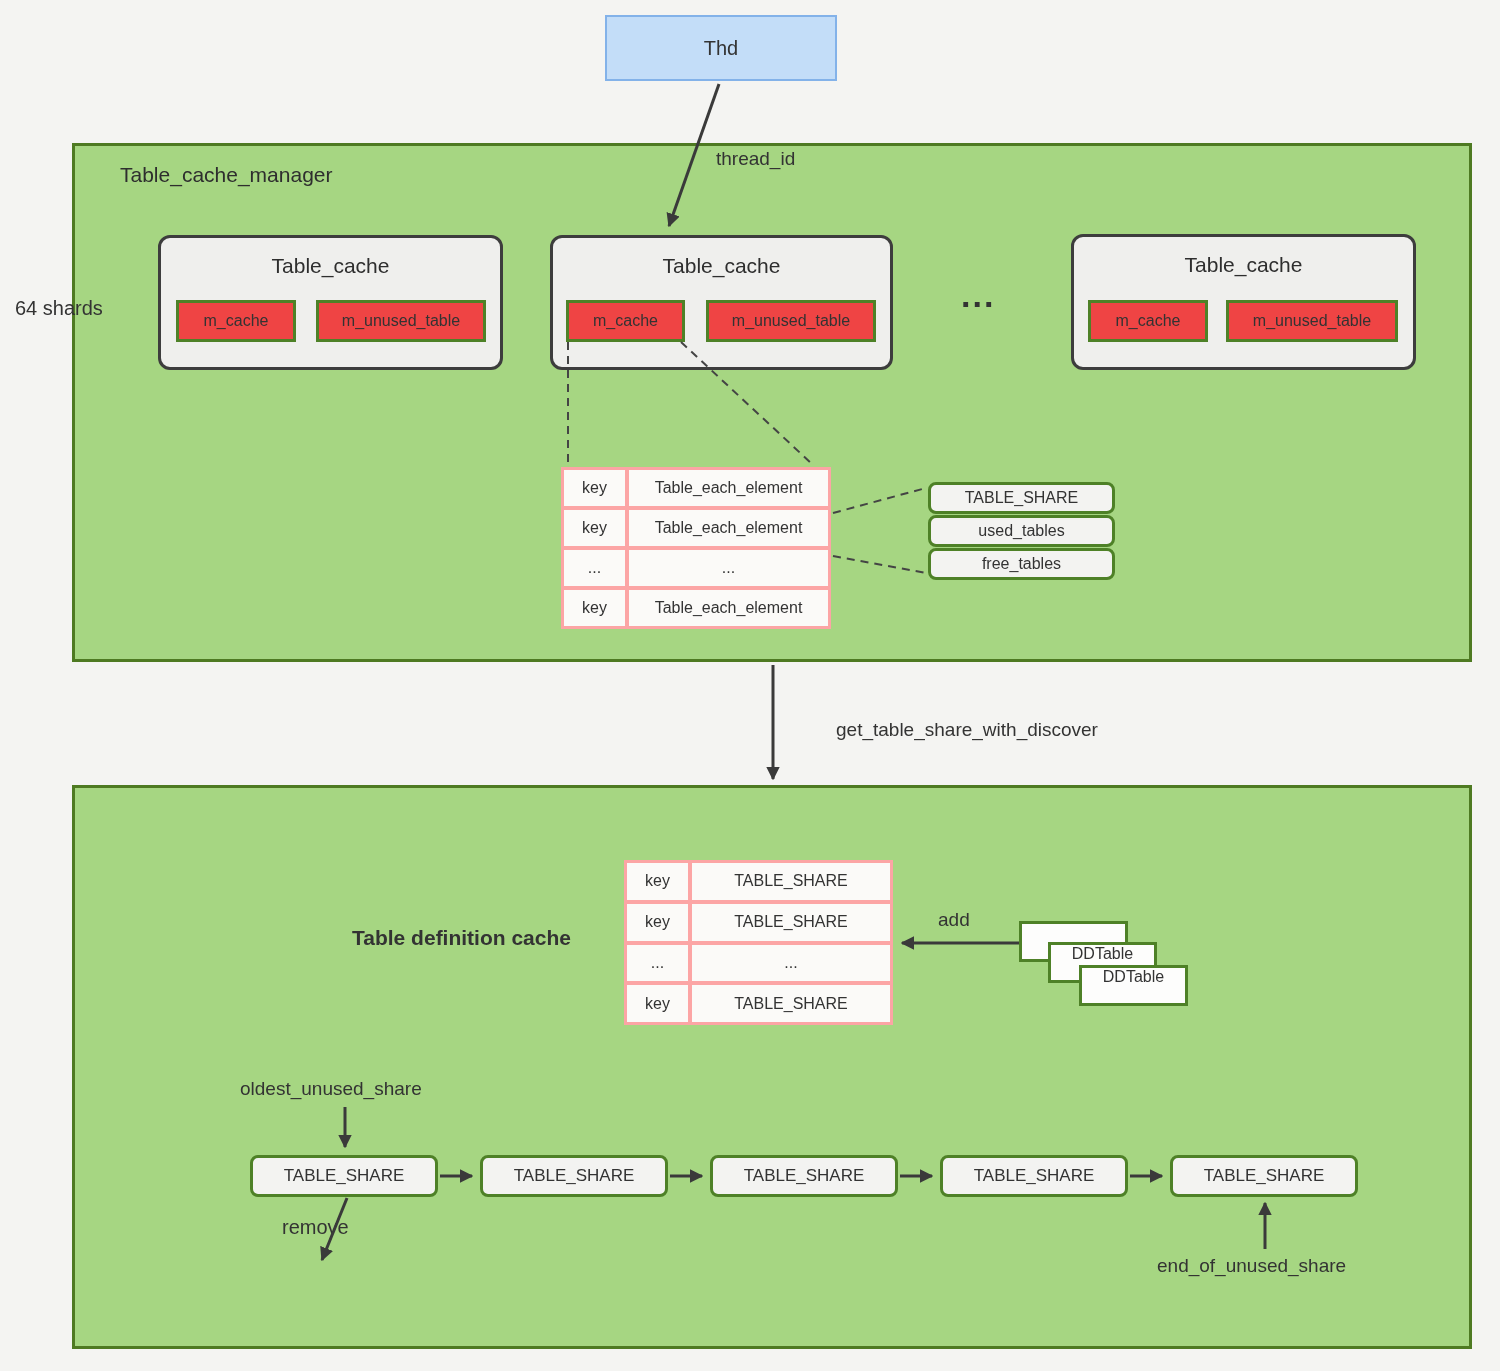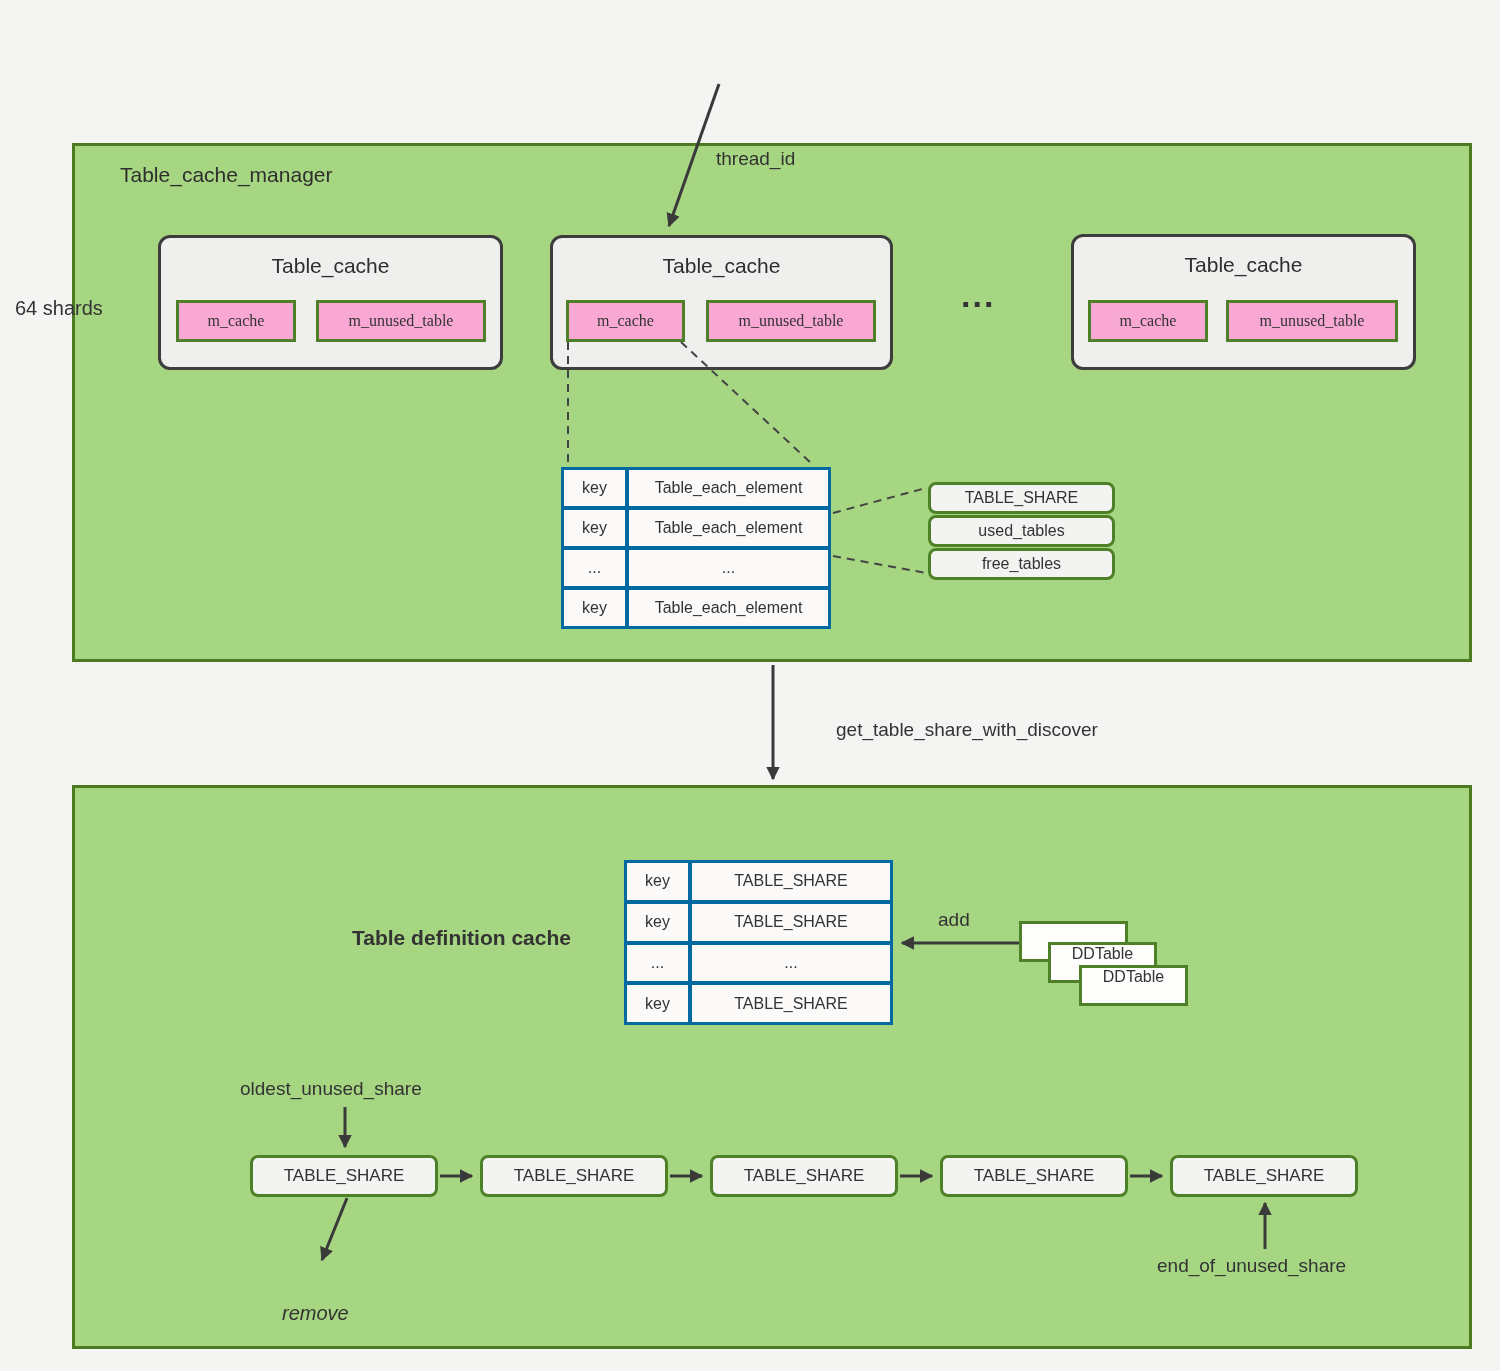--- a/index.html
+++ b/index.html
@@ -39,30 +39,30 @@
     border-radius: 12px;
     z-index: 2;
   }
   .card-title {
     position: absolute; top: 16px; left: 0; width: 100%;
     text-align: center;
     font-size: 21px; font-weight: 500; color: #2e2e2e;
   }
   .member {
     position: absolute;
-    background: #f9a8d4;
-    border: 3px solid #4e8127;
-    display: flex; align-items: center; justify-content: center;
-    font-size: 16px; color: #333; font-family: Liberation Serif, serif;
+    background: #ef4444;
+    border: 3px solid #4e8127;
+    display: flex; align-items: center; justify-content: center;
+    font-size: 16px; color: #333;
   }
 
   
   .htable {
     position: absolute;
-    background: #0369a1;
+    background: #fca5a5;
     padding: 3px;
     display: grid;
     grid-template-columns: 61px 1fr;
     grid-auto-rows: 1fr;
     gap: 4px;
     z-index: 2;
   }
   .cell {
     background: #fbfaf8;
     display: flex; align-items: center; justify-content: center;
@@ -119,20 +119,23 @@
     width: 1500px; height: 1371px;
     z-index: 6;
     pointer-events: none;
   }
 </style>
 </head>
 <body>
 
 <div id="canvas">
 
+  <div class="thd">
+    <span>Thd</span>
+  </div>
 
   <div class="panel" style="left:72px; top:143px; width:1400px; height:519px;"></div>
 
   <div class="label title-label" style="left:120px; top:163px;">Table_cache_manager</div>
 
   <div class="label" style="left:15px; top:297px; font-size:20px;">64 shards</div>
 
   <div class="card" style="left:158px; top:235px; width:345px; height:135px;">
     <div class="card-title">Table_cache</div>
     <div class="member" style="left:15px; top:62px; width:120px; height:42px;">m_cache</div>
@@ -198,21 +201,21 @@
     <span>DDTable</span>
   </div>
 
   <div class="gnode" style="left:250px; top:1155px; width:188px; height:42px; font-size:17px;">TABLE_SHARE</div>
   <div class="gnode" style="left:480px; top:1155px; width:188px; height:42px; font-size:17px;">TABLE_SHARE</div>
   <div class="gnode" style="left:710px; top:1155px; width:188px; height:42px; font-size:17px;">TABLE_SHARE</div>
   <div class="gnode" style="left:940px; top:1155px; width:188px; height:42px; font-size:17px;">TABLE_SHARE</div>
   <div class="gnode" style="left:1170px; top:1155px; width:188px; height:42px; font-size:17px;">TABLE_SHARE</div>
 
   <div class="label" style="left:240px; top:1078px;">oldest_unused_share</div>
-  <div class="label" style="left:282px; top:1302px; font-size:20px;font-style:italic;">remove</div>
+  <div class="label" style="left:282px; top:1216px; font-size:20px;">remove</div>
   <div class="label" style="left:1157px; top:1255px;">end_of_unused_share</div>
 
   <svg class="overlay" viewBox="0 0 1500 1371" xmlns="http://www.w3.org/2000/svg">
     <defs>
       <marker id="arrow" viewBox="0 0 10 10" refX="9" refY="5" markerWidth="4.6" markerHeight="4.6" orient="auto-start-reverse">
         <path d="M 0 0 L 10 5 L 0 10 z" fill="#3a3a3a"></path>
       </marker>
     </defs>
 
     <path d="M 719 84 L 669 226" stroke="#3a3a3a" stroke-width="3" fill="none" marker-end="url(#arrow)"></path>

